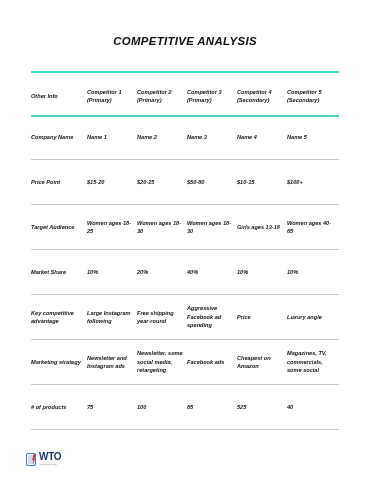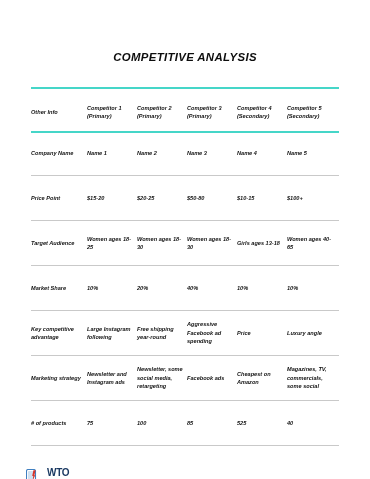--- a/index.html
+++ b/index.html
@@ -13,21 +13,20 @@
     overflow: hidden;
     font-family: "Liberation Sans", sans-serif;
     color: #1a1a1a;
   }
   .page {
     position: relative;
     width: 370px;
     height: 384px;
     background: #ffffff;
     box-sizing: border-box;
-    margin-top: 16px;
   }
   .doc-title {
     position: absolute;
     left: 0;
     right: 0;
     top: 35px;
     text-align: center;
     font-size: 11.4px;
     font-weight: bold;
     font-style: italic;
@@ -97,21 +96,21 @@
     display: block;
     font-weight: bold;
     font-style: italic;
   }
   .logo-wrap {
     position: absolute;
     left: 26px;
     top: 452px;
     display: flex;
     align-items: flex-end;
-    gap: 10px;
+    gap: 2px;
   }
   .logo-mark {
     width: 11px;
     height: 13px;
     position: relative;
     display: block;
   }
   .logo-text-group {
     display: flex;
     flex-direction: column;

